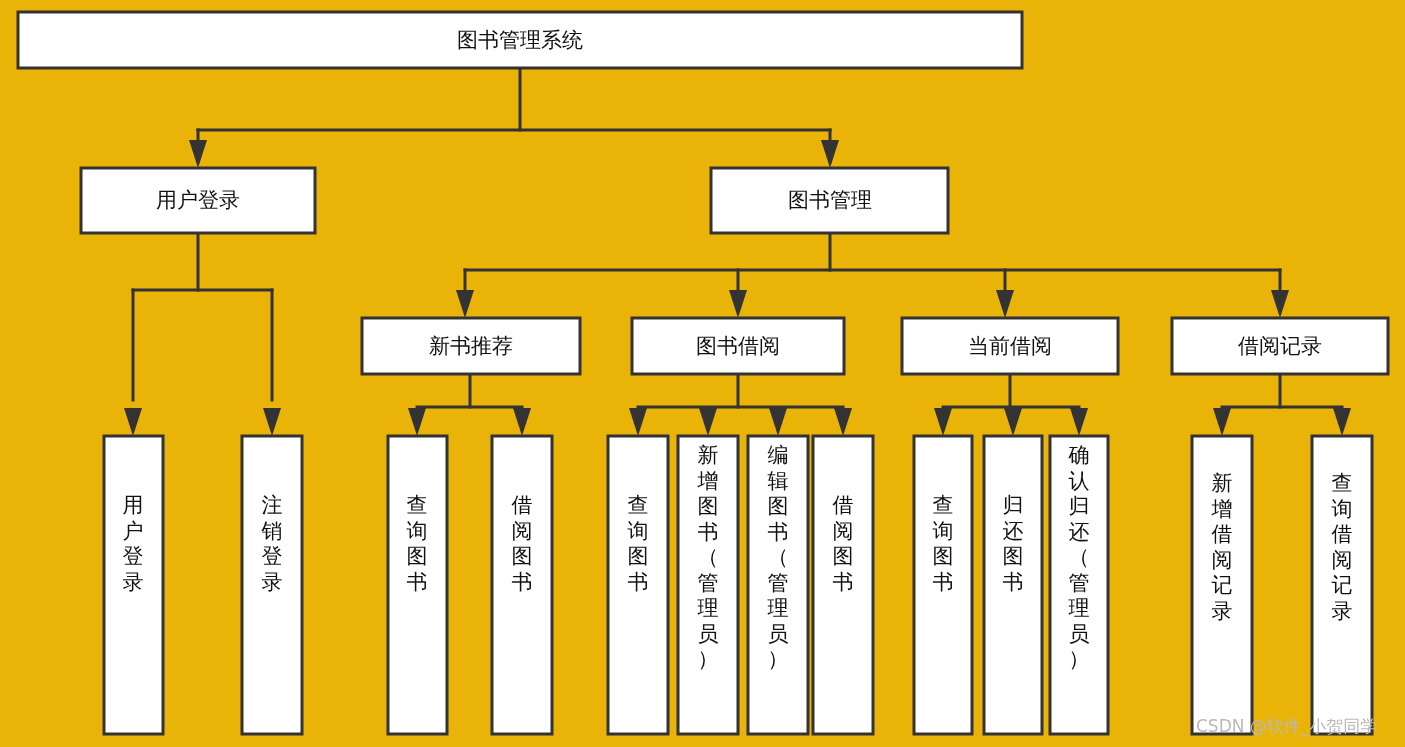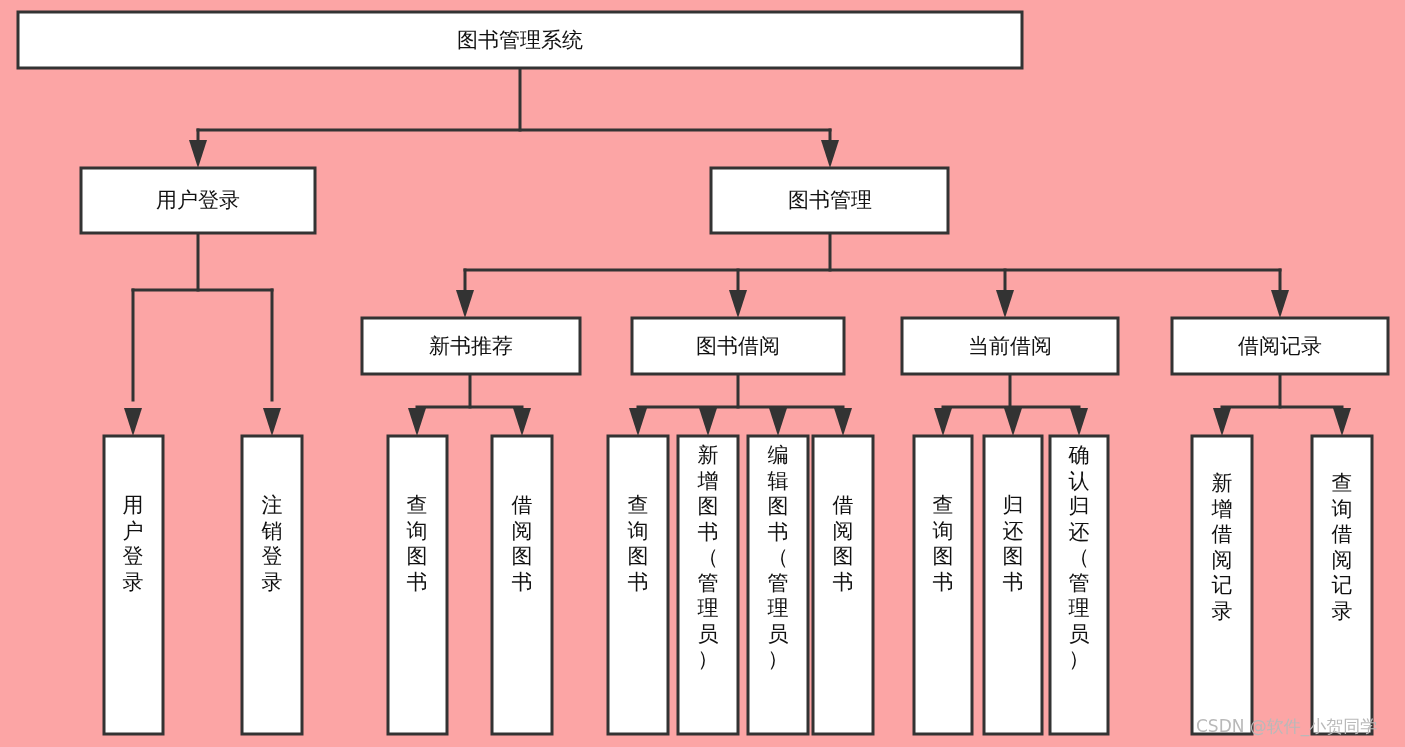--- a/index.html
+++ b/index.html
@@ -11,21 +11,21 @@
   body {
     width: 1405px;
     height: 747px;
     font-family: "DejaVu Sans", "Liberation Sans", sans-serif;
     overflow: hidden;
   }
   #diagram-root {
     position: relative;
     width: 1405px;
     height: 747px;
-    background: #fca5a5;
+    background: #eab308;
   }
   svg.diagram-canvas {
     position: absolute;
     left: 0;
     top: 0;
     width: 1405px;
     height: 747px;
     display: block;
   }
   .node-box {

